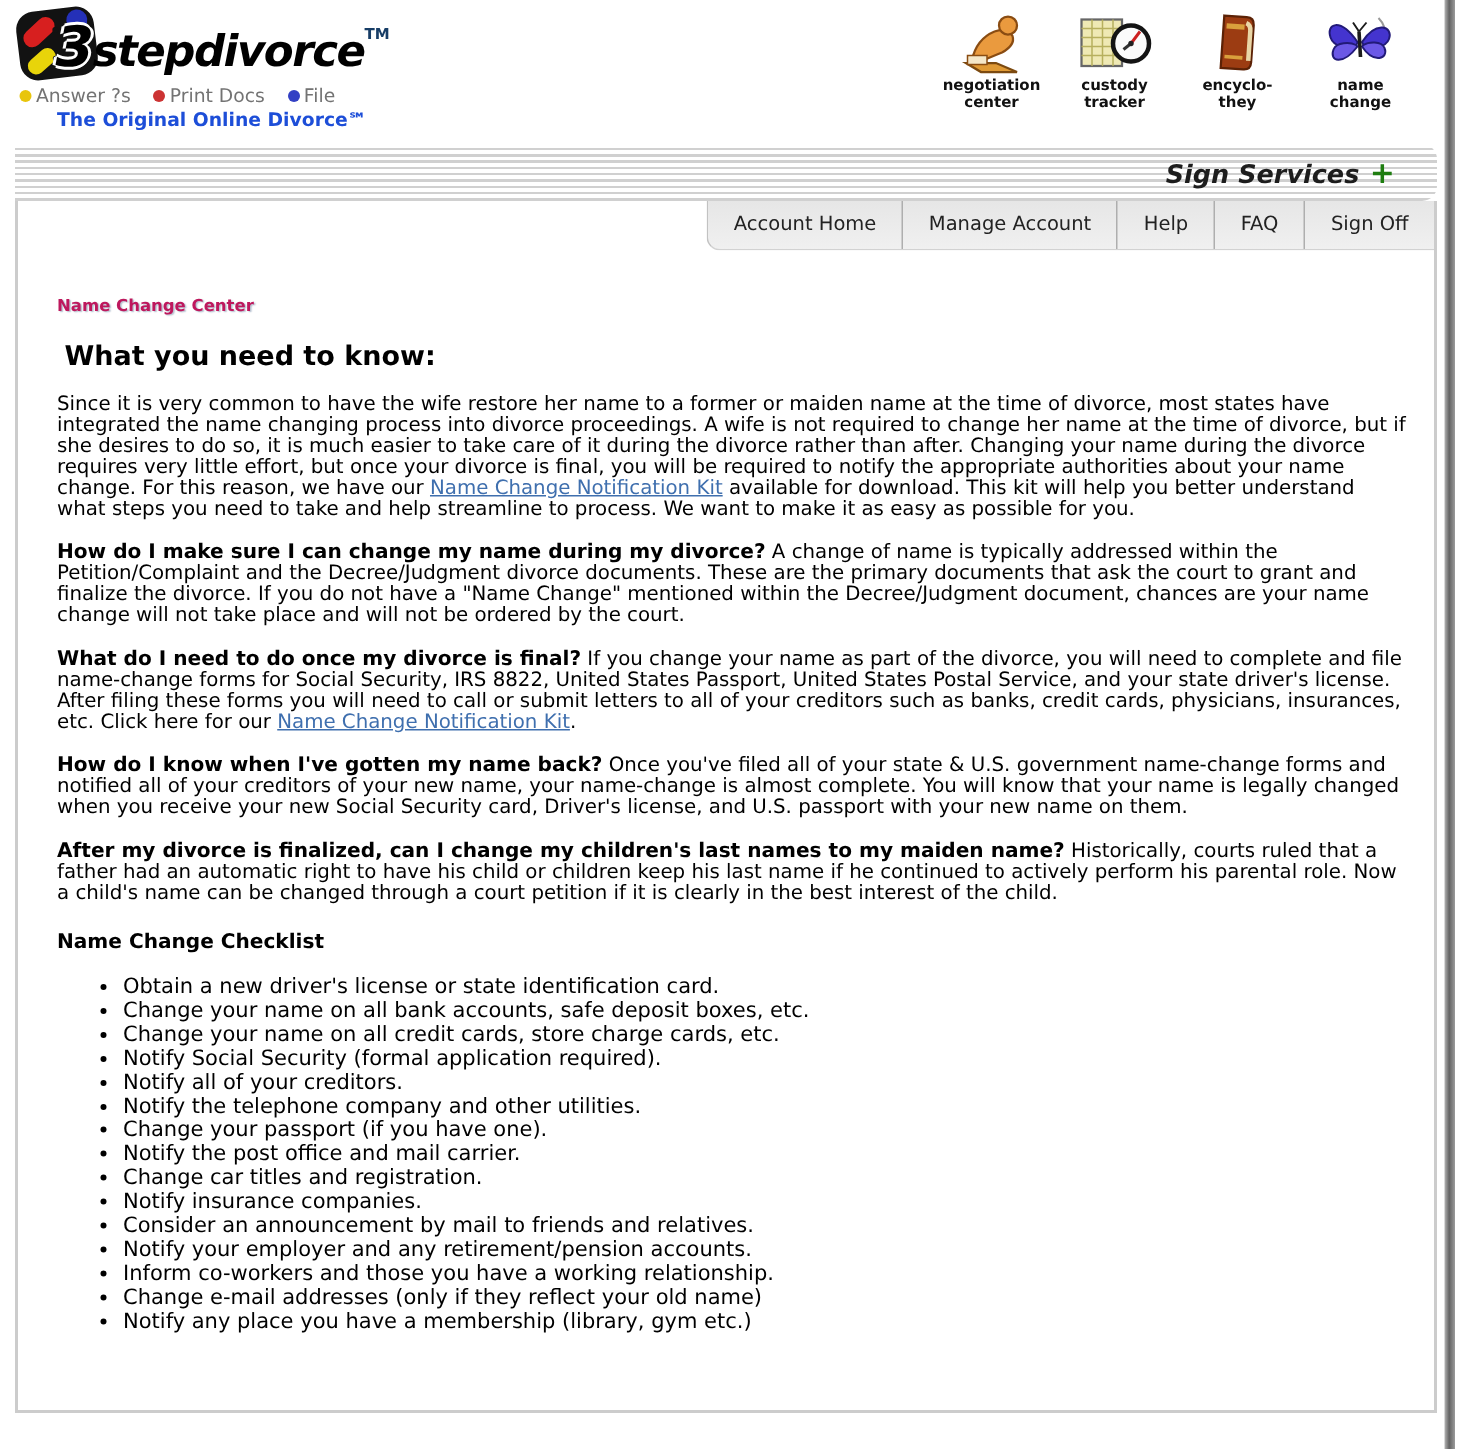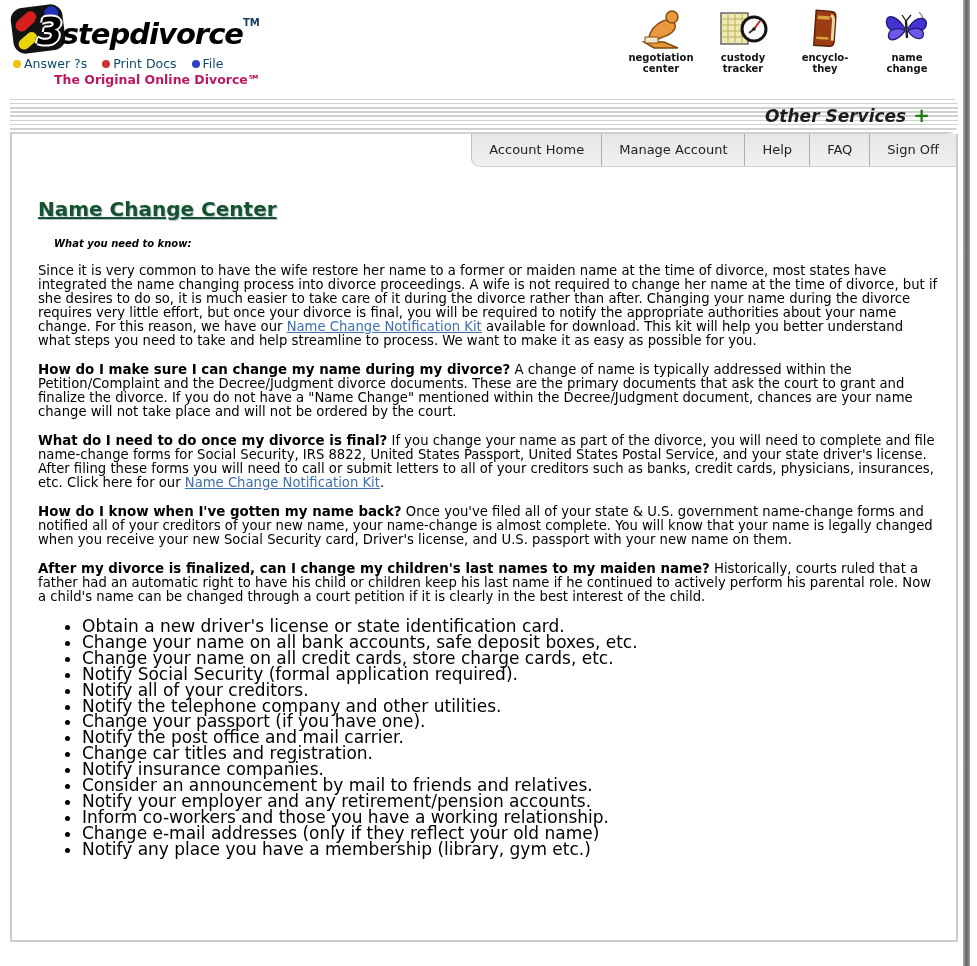--- a/index.html
+++ b/index.html
@@ -22,24 +22,24 @@
   .pill-blue { width:14px; height:14px; border-radius:50%; background:#2430b8; right:4px; top:2px; }
   .pill-yellow { width:21px; height:11px; background:#e8d40a; left:4px; bottom:7px; transform:rotate(-34deg); }
   .keyhole { position:absolute; width:4px; height:4px; border-radius:50%; background:#121212; }
   .wordmark { position:absolute; left:27px; top:6px; white-space:nowrap;
     font-style:italic; font-weight:bold; color:#000; letter-spacing:-1px; }
   .wordmark .num3 { font-size:37px;
     text-shadow:-2px 0 #fff, 2px 0 #fff, 0 -2px #fff, 0 2px #fff, -1px -1px #fff, 1px 1px #fff; }
   .wordmark .rest { font-size:29px; }
   .wordmark .tm { font-size:10px; font-style:normal; color:#173d66; vertical-align:18px; letter-spacing:0; }
   .steps-row { position:absolute; left:3px; top:52px; display:flex; gap:15px;
-    font-size:12.5px; color:#0c4a6e; white-space:nowrap; }
+    font-size:12.5px; color:#737373; white-space:nowrap; }
   .step { display:flex; align-items:center; gap:3px; }
   .dot { width:8px; height:8px; border-radius:50%; display:inline-block; }
-  .tagline { position:absolute; left:44px; top:68px; font-weight:bold; font-size:12.5px; color:#be185d; white-space:nowrap; }
+  .tagline { position:absolute; left:28px; top:68px; font-weight:bold; font-size:12.5px; color:#1d4ed8; white-space:nowrap; }
 
   .icon-nav { position:absolute; right:10px; top:8px; display:flex; }
   .icon-item { width:82px; text-align:center; cursor:pointer; }
   .icon-item svg { display:block; margin:0 auto; }
   .icon-label { margin-top:1px; font-size:10px; font-weight:bold; color:#111;
     line-height:10.5px; white-space:pre-line; }
 
   
   .services-bar { position:relative; height:38px;
     background:repeating-linear-gradient(to bottom,#ffffff 0 2.6px,#d0d0d0 2.6px 4.2px);
@@ -54,28 +54,28 @@
   .content-box { background:#fff; border:2px solid #cccccc; border-top:none; height:806px; overflow:hidden; }
   .tab-row { display:flex; justify-content:flex-end;padding-left:18px; }
   .tab-group { display:flex; background:linear-gradient(#e6e6e6,#f0f0f0);
     border-bottom-left-radius:9px; overflow:hidden;
     border-left:1px solid #c2c2c2; border-bottom:1px solid #d2d2d2; }
   .tab { padding:0 17px; line-height:32px; font-size:13px; color:#222; cursor:pointer;
     border-left:1px solid #aeaeae; white-space:nowrap; }
   .tab:first-child { border-left:none; }
 
   .main { padding:0 18px 0 26px; }
-  .page-title { font-size:20px; font-weight:bold; color:#14532d; margin:30px 0 17px;
-    text-shadow:1px 1px 1px #b3bfce;text-decoration:underline; }
-  .intro-heading { font-weight:bold; font-size:10px; margin:0 16px 15px; color:#000;font-style:italic; }
+  .page-title { font-size:11px; font-weight:bold; color:#be185d; margin:30px 0 17px;
+    text-shadow:1px 1px 1px #b3bfce; }
+  .intro-heading { font-weight:bold; font-size:18px; margin:0 5px 15px; color:#000; }
   .para { font-size:13.2px; line-height:14px; margin:0 0 15px; color:#000; }
   .para b { font-size:13.4px; }
   a.textlink { color:#3f6fae; text-decoration:underline; cursor:pointer; }
   .checklist-heading { font-weight:bold; font-size:13.4px; margin:18px 0 15px; color:#000; }
-  ul.checklist { margin:0 0 0 0; padding-left:44px; font-size:17px; line-height:15.9px; color:#000; }
+  ul.checklist { margin:0 0 0 0; padding-left:44px; font-size:14px; line-height:15.9px; color:#000; }
 </style>
 </head>
 <body>
 
 <div class="right-strip"></div>
 
 <div class="page">
 
   <div class="header">
     <div class="logo-area">
@@ -156,21 +156,21 @@
         </svg>
         <div class="icon-label">name
 change</div>
       </div>
 
 
     </div>
   </div>
 
   <div class="services-bar">
-    <span class="other-services"><span>Other Services</span><span class="plus">+</span></span>
+    <span class="other-services"><span>Sign Services</span><span class="plus">+</span></span>
   </div>
 
   <div class="content-box">
 
     <div class="tab-row">
       <div class="tab-group">
           <div class="tab">Account Home</div>
           <div class="tab">Manage Account</div>
           <div class="tab">Help</div>
           <div class="tab">FAQ</div>
@@ -183,20 +183,21 @@
       <div class="intro-heading">What you need to know:</div>
 
       <div>
           <p class="para"><span>Since it is very common to have the wife restore her name to a former or maiden name at the time of divorce, most states have integrated the name changing process into divorce proceedings. A wife is not required to change her name at the time of divorce, but if she desires to do so, it is much easier to take care of it during the divorce rather than after. Changing your name during the divorce requires very little effort, but once your divorce is final, you will be required to notify the appropriate authorities about your name change. For this reason, we have our </span><a class="textlink" href="#">Name Change Notification Kit</a><span> available for download. This kit will help you better understand what steps you need to take and help streamline to process. We want to make it as easy as possible for you.</span></p>
           <p class="para"><b>How do I make sure I can change my name during my divorce?</b><span> A change of name is typically addressed within the Petition/Complaint and the Decree/Judgment divorce documents. These are the primary documents that ask the court to grant and finalize the divorce. If you do not have a "Name Change" mentioned within the Decree/Judgment document, chances are your name change will not take place and will not be ordered by the court.</span></p>
           <p class="para"><b>What do I need to do once my divorce is final?</b><span> If you change your name as part of the divorce, you will need to complete and file name-change forms for Social Security, IRS 8822, United States Passport, United States Postal Service, and your state driver's license. After filing these forms you will need to call or submit letters to all of your creditors such as banks, credit cards, physicians, insurances, etc. Click here for our </span><a class="textlink" href="#">Name Change Notification Kit</a><span>.</span></p>
           <p class="para"><b>How do I know when I've gotten my name back?</b><span> Once you've filed all of your state &amp; U.S. government name-change forms and notified all of your creditors of your new name, your name-change is almost complete. You will know that your name is legally changed when you receive your new Social Security card, Driver's license, and U.S. passport with your new name on them.</span></p>
           <p class="para"><b>After my divorce is finalized, can I change my children's last names to my maiden name?</b><span> Historically, courts ruled that a father had an automatic right to have his child or children keep his last name if he continued to actively perform his parental role. Now a child's name can be changed through a court petition if it is clearly in the best interest of the child.</span></p>
         </div>
 
+      <div class="checklist-heading">Name Change Checklist</div>
       <ul class="checklist">
           <li>Obtain a new driver's license or state identification card.</li>
           <li>Change your name on all bank accounts, safe deposit boxes, etc.</li>
           <li>Change your name on all credit cards, store charge cards, etc.</li>
           <li>Notify Social Security (formal application required).</li>
           <li>Notify all of your creditors.</li>
           <li>Notify the telephone company and other utilities.</li>
           <li>Change your passport (if you have one).</li>
           <li>Notify the post office and mail carrier.</li>
           <li>Change car titles and registration.</li>

